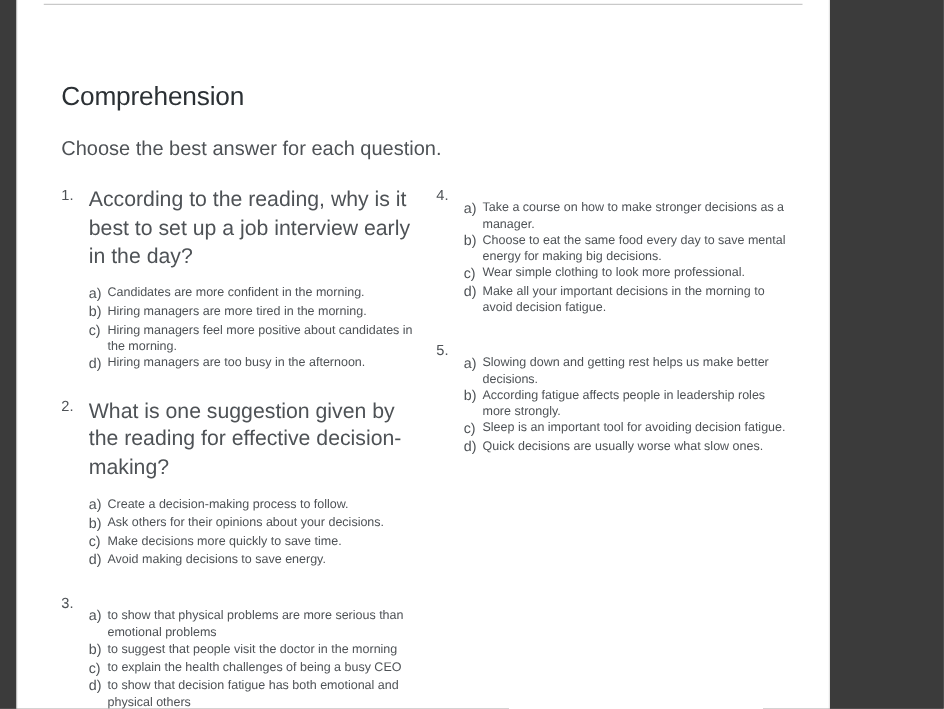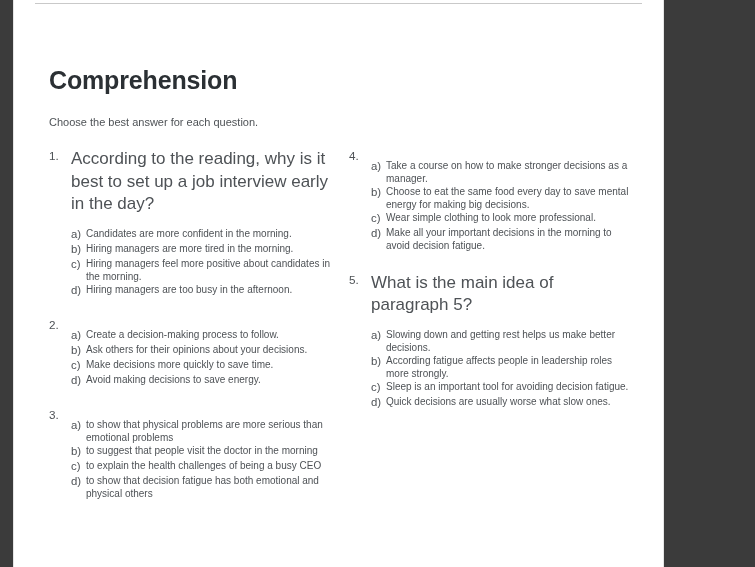--- a/index.html
+++ b/index.html
@@ -64,28 +64,28 @@
     bottom: 0;
     height: 1px;
     background: #c9c9c9;
   }
 
   
   .doc-body {
     padding: 0 22px;
   }
   .section-title {
-    font-size: 25px;
-    font-weight: bold;
+    font-size: 21px;
+    font-weight: normal;
     color: #2b3034;
     margin: 62px 0 0 14px;
     letter-spacing: -0.15px;
   }
   .section-intro {
-    font-size: 11px;
+    font-size: 16px;
     color: #4e5256;
     margin: 21px 0 0 14px;
   }
 
   .columns {
     display: flex;
     gap: 0;
     margin-top: 20px;
   }
   .col {
@@ -200,20 +200,21 @@
                   <span class="opt-letter">d)</span>
                   <span class="opt-text">Hiring managers are too busy in the afternoon.</span>
                 </div>
               </div>
             </div>
           </div>
 
           <div class="q">
             <div class="q-num">2.</div>
             <div class="q-body">
+              <div class="q-text">What is one suggestion given by the reading for effective decision-making?</div>
               <div class="opts">
                 <div class="opt">
                   <span class="opt-letter">a)</span>
                   <span class="opt-text">Create a decision-making process to follow.</span>
                 </div>
                 <div class="opt">
                   <span class="opt-letter">b)</span>
                   <span class="opt-text">Ask others for their opinions about your decisions.</span>
                 </div>
                 <div class="opt">
@@ -276,21 +277,20 @@
                   <span class="opt-letter">d)</span>
                   <span class="opt-text">Make all your important decisions in the morning to avoid decision fatigue.</span>
                 </div>
               </div>
             </div>
           </div>
 
           <div class="q">
             <div class="q-num">5.</div>
             <div class="q-body">
-              <div class="q-text">What is the main idea of paragraph 5?</div>
               <div class="opts">
                 <div class="opt">
                   <span class="opt-letter">a)</span>
                   <span class="opt-text">Slowing down and getting rest helps us make better decisions.</span>
                 </div>
                 <div class="opt">
                   <span class="opt-letter">b)</span>
                   <span class="opt-text">According fatigue affects people in leadership roles more strongly.</span>
                 </div>
                 <div class="opt">

